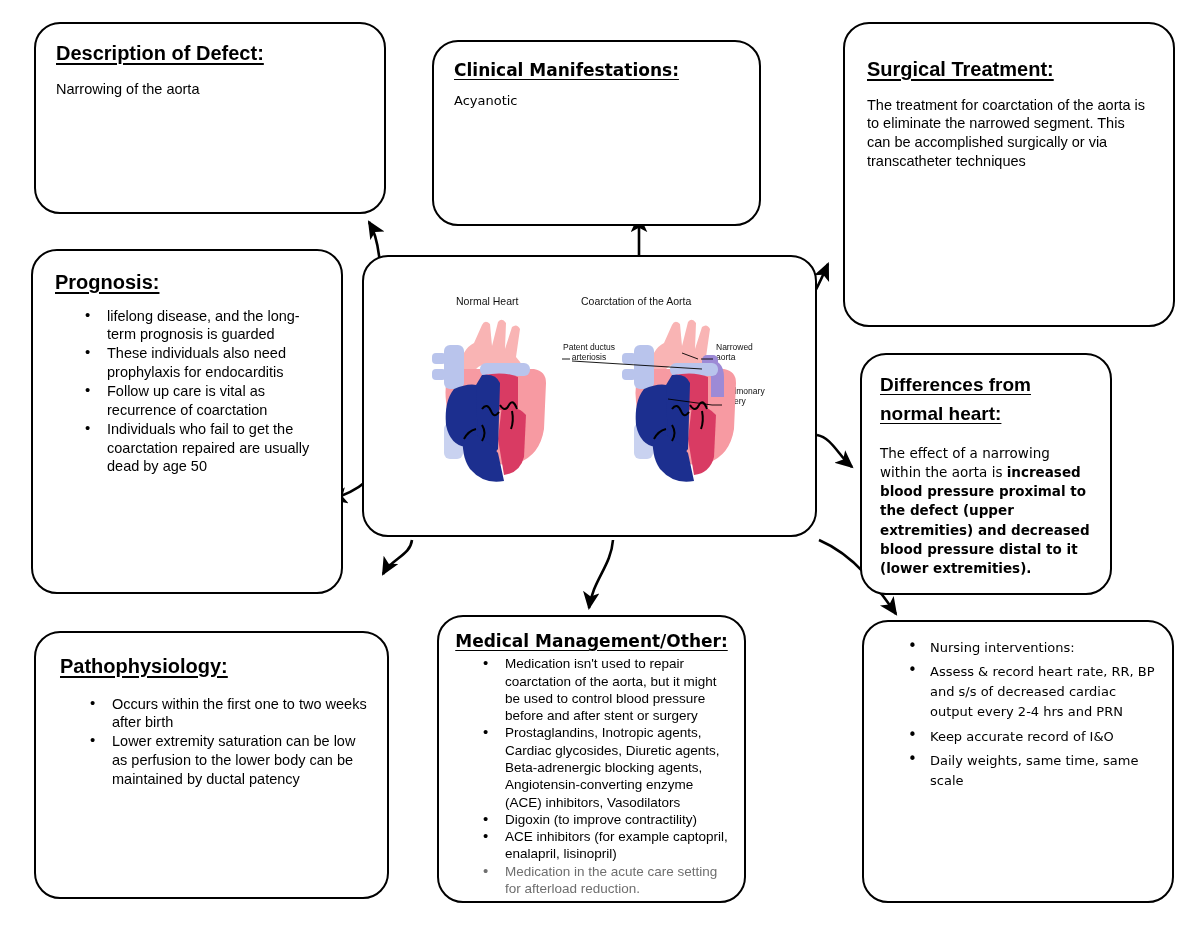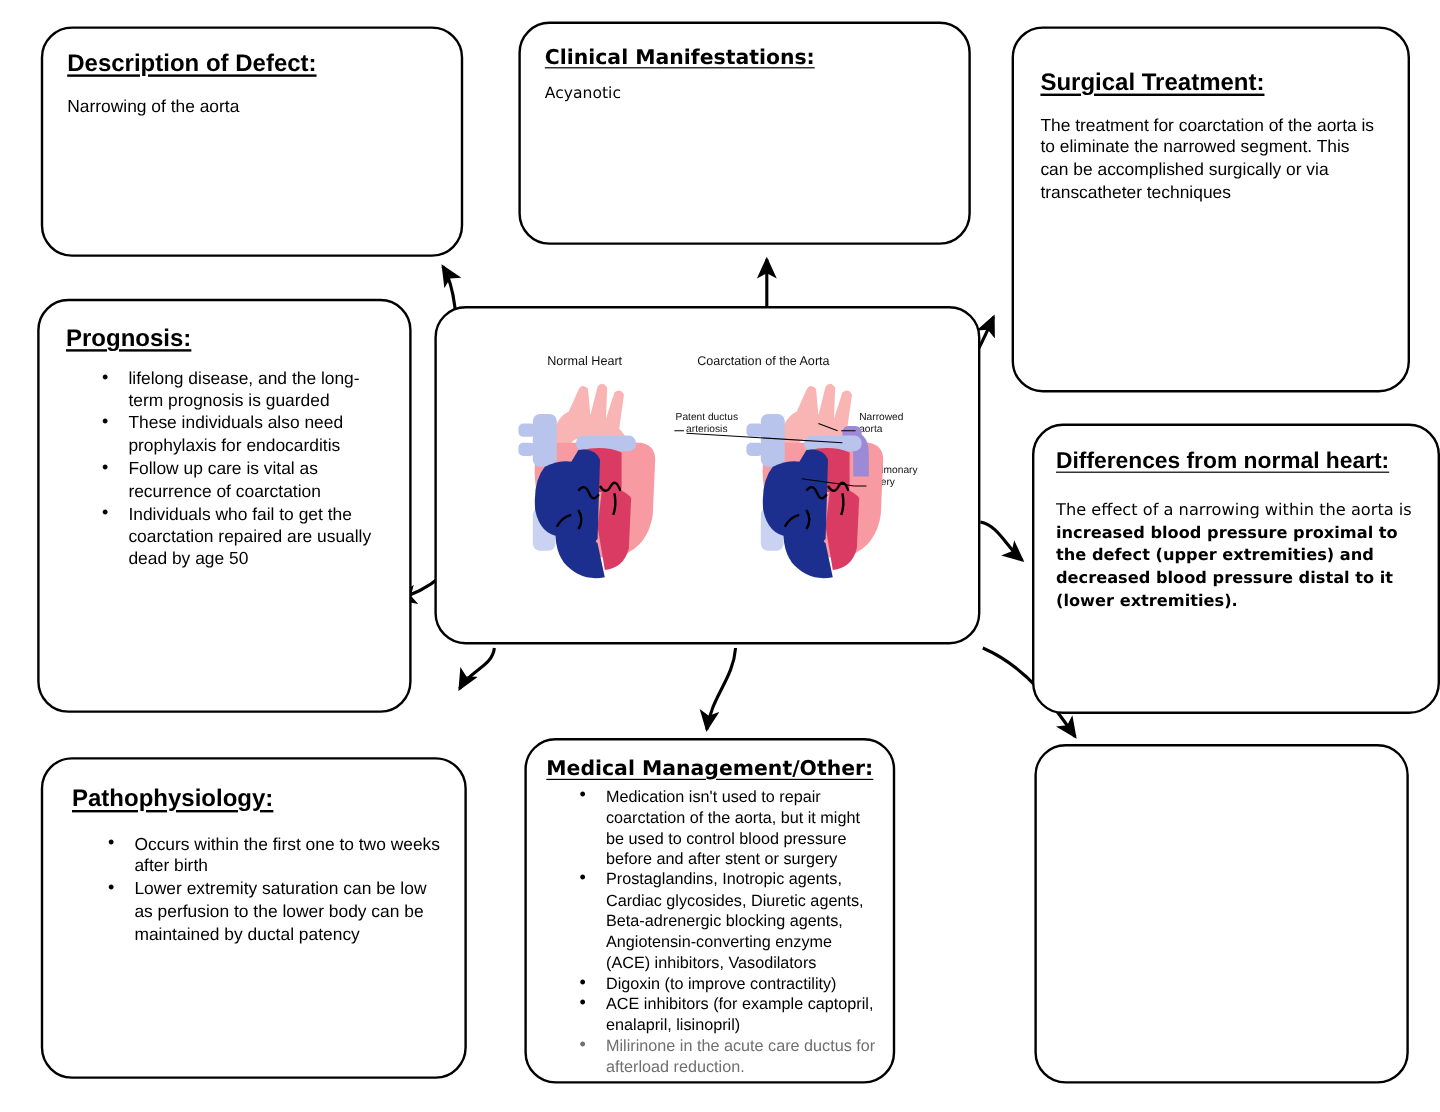--- a/index.html
+++ b/index.html
@@ -45,25 +45,25 @@
   ul.bl>li:before{
     content:"\2022";position:absolute;left:0;top:-1px;font-size:15px;line-height:1.25;
   }
   ul.bl.tight>li{margin-bottom:0;}
   ul.bl.spaced>li{margin-bottom:5px;}
 
   .faded{color:#6f6f6f;font-size:13.5px;}
 
   
   #n-desc   {left:34px;  top:22px;  width:352px; height:192px;}
-  #n-clin   {left:432px; top:18px;  width:377px; height:186px;}
+  #n-clin   {left:432px; top:40px;  width:329px; height:186px;}
   #n-surg   {left:843px; top:22px;  width:332px; height:305px;}
   #n-prog   {left:31px;  top:249px; width:312px; height:345px;}
   #n-center {left:362px; top:255px; width:455px; height:282px;}
-  #n-diff   {left:860px; top:353px; width:340px; height:242px;}
+  #n-diff   {left:860px; top:353px; width:252px; height:242px;}
   #n-path   {left:34px;  top:631px; width:355px; height:268px;}
   #n-med    {left:437px; top:615px; width:309px; height:288px;}
   #n-nurs   {left:862px; top:620px; width:312px; height:283px;}
 
   #n-desc .pad   {padding:18px 20px;}
   #n-clin .pad   {padding:18px 20px;}
   #n-surg .pad   {padding:18px 22px;margin-top:16px;}
   #n-prog .pad   {padding:20px 18px 0 22px;}
   #n-center .pad {padding:14px 12px 0 12px;}
   #n-diff .pad   {padding:16px 18px;}
@@ -270,23 +270,29 @@
   </div>
 
   <div class="node" id="n-med">
     <div class="pad">
       <div class="h-calibri h-center">Medical Management/Other:</div>
       <ul class="bl body-arial tight">
         <li>Medication isn't used to repair coarctation of the aorta, but it might be used to control blood pressure before and after stent or surgery</li>
         <li>Prostaglandins, Inotropic agents, Cardiac glycosides, Diuretic agents, Beta-adrenergic blocking agents, Angiotensin-converting enzyme (ACE) inhibitors, Vasodilators</li>
         <li>Digoxin (to improve contractility)</li>
         <li>ACE inhibitors (for example captopril, enalapril, lisinopril)</li>
-        <li class="faded">Milirinone in the acute care ductus for afterload reduction.</li>
+        <li class="faded">Medication in the acute care setting for afterload reduction.</li>
       </ul>
     </div>
   </div>
 
   <div class="node" id="n-nurs">
     <div class="pad">
+      <ul class="bl body-calibri spaced">
+        <li>Nursing interventions:</li>
+        <li>Assess &amp; record heart rate, RR, BP and s/s of decreased cardiac output every 2-4 hrs and PRN</li>
+        <li>Keep accurate record of I&amp;O</li>
+        <li>Daily weights, same time, same scale</li>
+      </ul>
     </div>
   </div>
 
 </div>
 
 </body></html>

